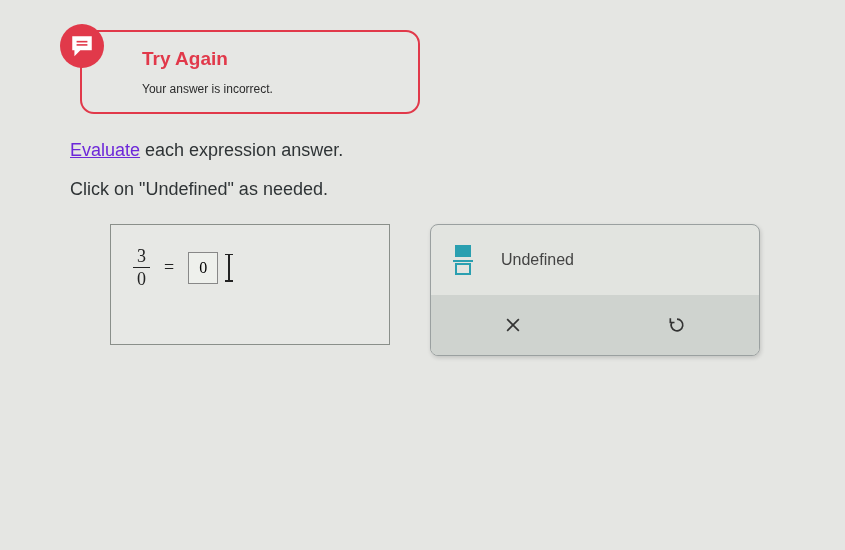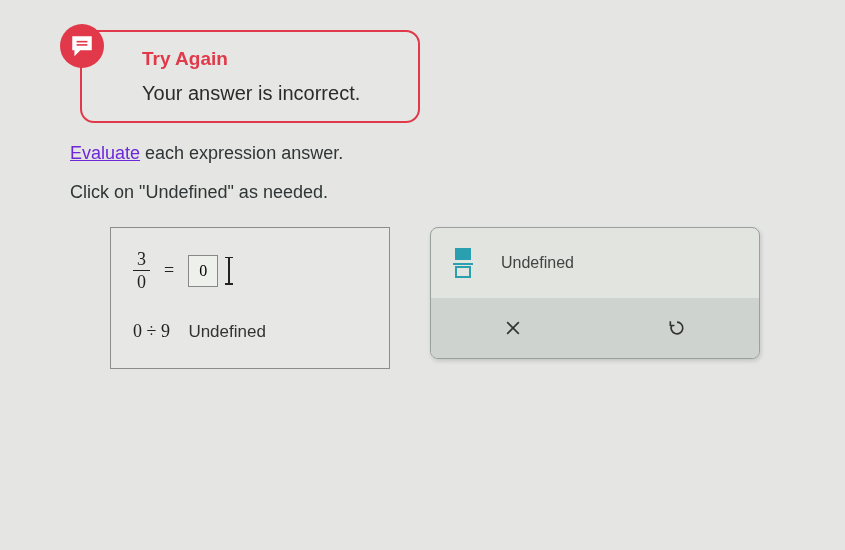--- a/index.html
+++ b/index.html
@@ -11,21 +11,21 @@
       padding: 30px 50px;
       color: #3a3a3a;
     }
     .feedback-box {
       position: relative;
       border: 2px solid #e1394a;
       border-radius: 14px;
       padding: 16px 20px 16px 60px;
       width: 340px;
       margin-left: 30px;
-      margin-bottom: 20px;
+      margin-bottom: 26px;
       background: rgba(255,255,255,0.05);
     }
     .feedback-icon {
       position: absolute;
       left: -22px;
       top: -8px;
       width: 44px;
       height: 44px;
       border-radius: 50%;
       background: #e1394a;
@@ -35,21 +35,21 @@
     }
     .feedback-icon svg { width: 26px; height: 26px; }
     .feedback-title {
       color: #e1394a;
       font-weight: 600;
       font-size: 19px;
       margin-bottom: 12px;
     }
     .feedback-msg {
       color: #2b2b2b;
-      font-size: 20px;
+      font-size: 12px;
       font-weight: 500;
     }
     .instructions { margin-left: 20px; margin-bottom: 24px; }
     .instructions p { font-size: 18px; color: #2f3436; margin-bottom: 18px; }
     .evaluate-link {
       color: #6d28d9;
       text-decoration: underline;
       cursor: pointer;
     }
     .work-row {
@@ -183,24 +183,20 @@
     <div class="expr-row">
       <span class="fraction">
         <span class="num">3</span>
         <span class="bar"></span>
         <span class="den">0</span>
       </span>
       <span>=</span>
       <input class="answer-input" type="text" value="0" style="">
       <span class="caret"></span>
     </div>
-    <div class="expr2-row">
-      <span>0 ÷ 9</span>
-      <span class="lbl">Undefined</span>
-    </div>
   </div>
 
   <div class="tool-panel">
     <div class="tool-top">
       <span class="frac-btn">
         <span class="sq top"></span>
         <span class="bar2"></span>
         <span class="sq"></span>
       </span>
       <span class="undef-btn">Undefined</span>

